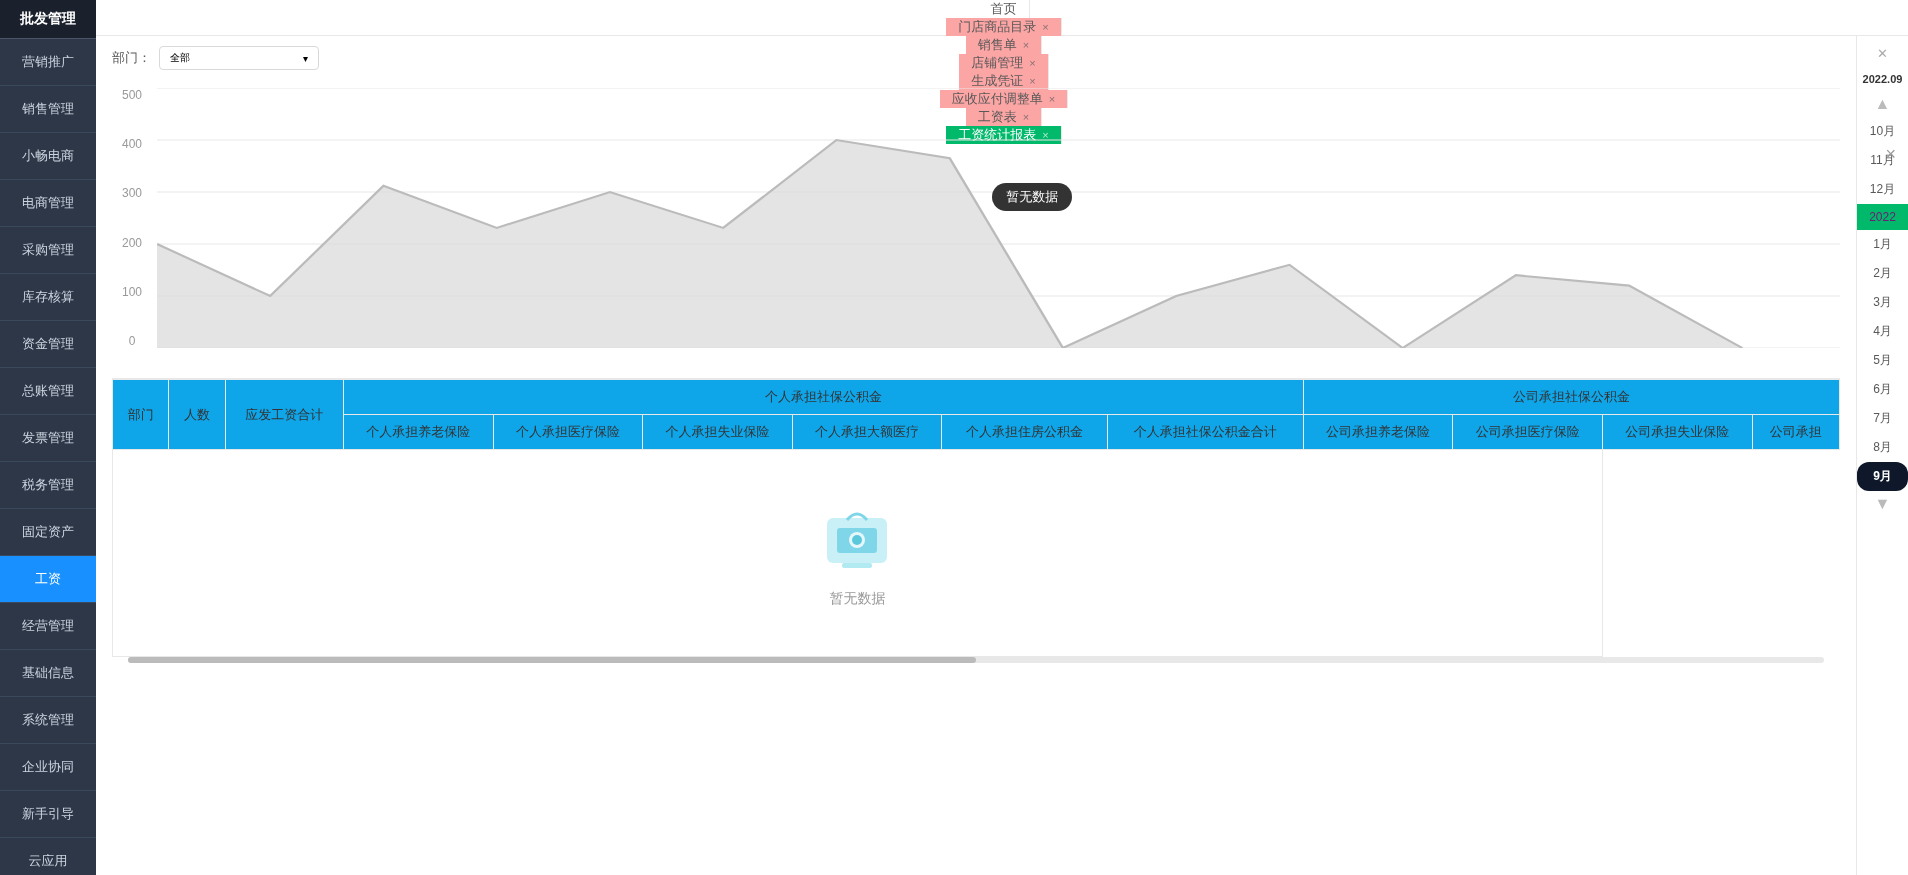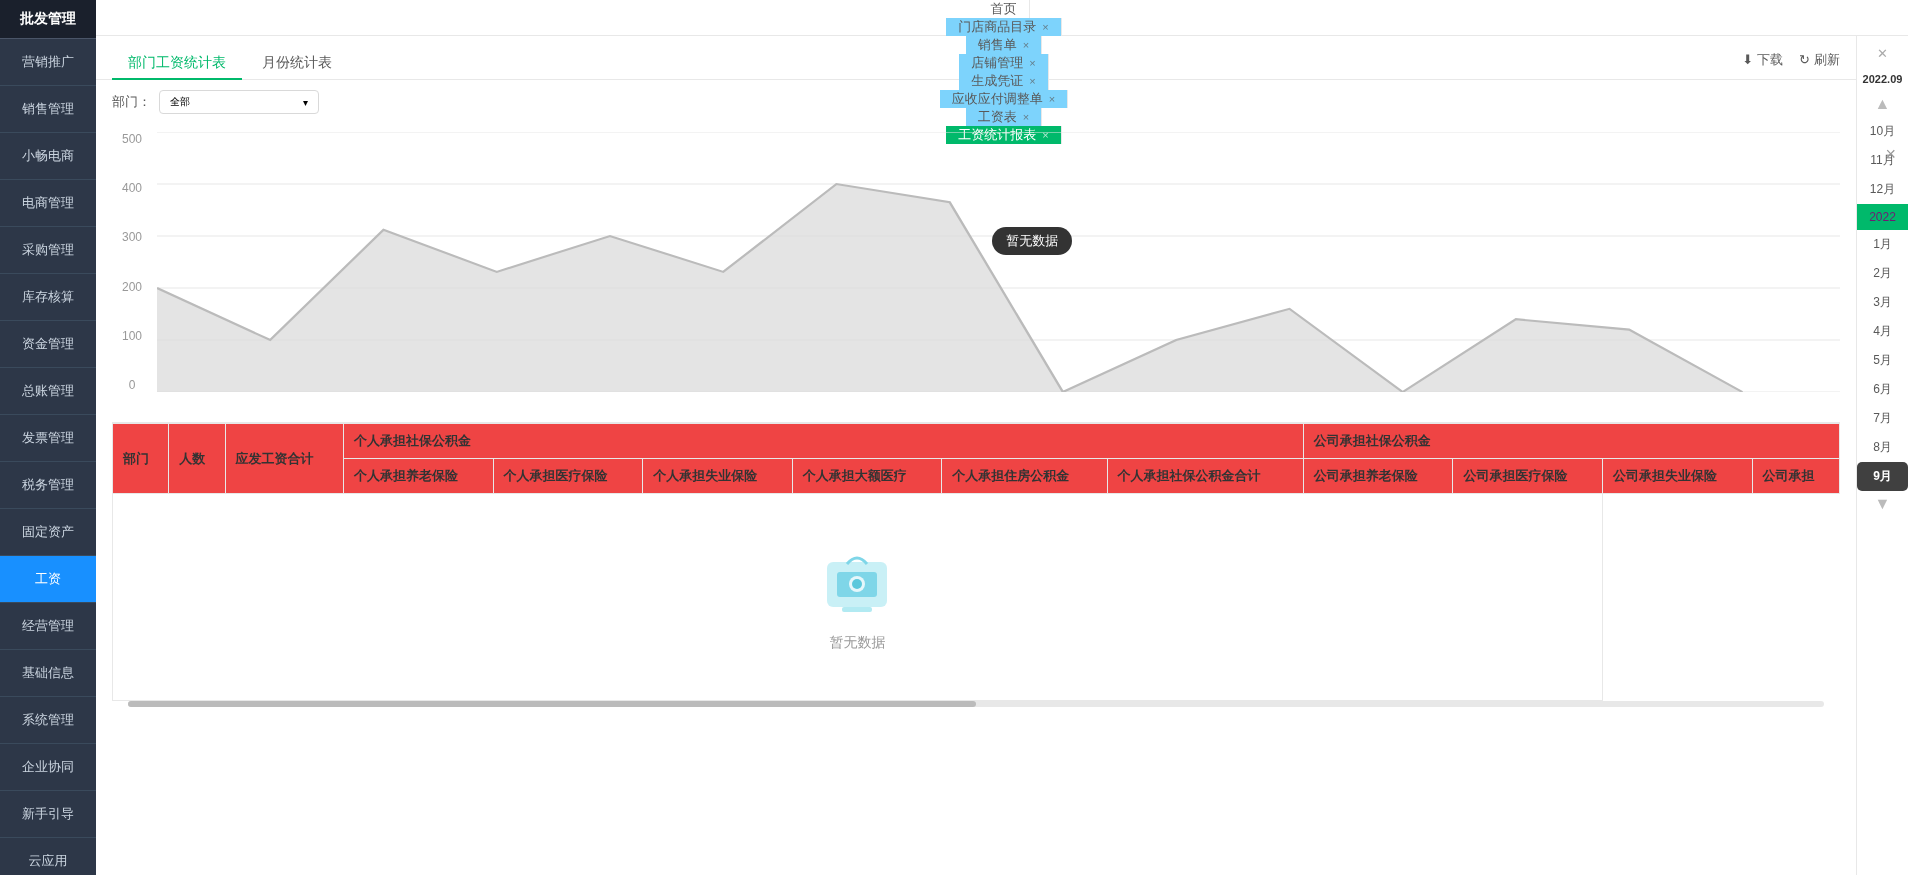--- a/index.html
+++ b/index.html
@@ -58,21 +58,21 @@
       display: flex;
       align-items: center;
       padding: 0 12px;
       height: 100%;
       font-size: 13px;
       color: #595959;
       cursor: pointer;
       border-right: 1px solid #e8e8e8;
       white-space: nowrap;
       gap: 6px;
-      background: #7dd3fc;
+      background: #fca5a5;
     }
     .tab-item:first-child { background: #fff; }
     .tab-item.active { background: #00b96b; color: #fff; }
     .tab-item .tab-close { font-size: 11px; opacity: 0.7; }
     .tab-item.active .tab-close { color: #fff; }
     .tab-bar-close {
       margin-left: auto;
       padding: 0 12px;
       font-size: 18px;
       color: #999;
@@ -183,25 +183,25 @@
     .table-section {
       flex-shrink: 0;
       overflow: auto;
       border-top: 1px solid #e8e8e8;
     }
     .data-table {
       width: 100%; border-collapse: collapse; font-size: 13px;
       min-width: 1200px;
     }
     .data-table th {
-      background: #ef4444;
+      background: #0ea5e9;
       border: 1px solid #e8e8e8;
       padding: 8px 10px;
-      text-align: left;
-      font-weight: 700;
+      text-align: center;
+      font-weight: 400;
       color: #333;
       white-space: nowrap;
     }
     .data-table td {
       border: 1px solid #e8e8e8;
       padding: 8px 10px;
       text-align: center;
       color: #595959;
     }
     .group-header {
@@ -229,21 +229,21 @@
     }
     .timeline-arrow {
       color: #bbb; font-size: 16px; cursor: pointer; padding: 4px;
     }
     .timeline-item {
       font-size: 12px; color: #595959; padding: 6px 4px;
       text-align: center; cursor: pointer; width: 100%;
       display: flex; align-items: center; justify-content: center;
     }
     .timeline-item.active-month {
-      background: #404040; color: #fff; border-radius: 5px;
+      background: #0f172a; color: #fff; border-radius: 12px;
       font-weight: bold;
     }
     .timeline-item.active-year {
       background: #00b96b; color: #701a75;
     }
 
     .scroll-track {
       height: 6px; background: #e8e8e8; border-radius: 3px;
       margin: 0 16px; flex-shrink: 0;
     }
@@ -310,36 +310,20 @@
     <div class="tab-item active">
       <span>工资统计报表</span>
       <span class="tab-close">×</span>
     </div>
     <div class="tab-bar-close">×</div>
   </div>
 
   <div class="content">
     <div class="page-content">
 
-      <div class="sub-tabs">
-        <div class="sub-tabs-left">
-          <div class="sub-tab active">部门工资统计表</div>
-          <div class="sub-tab">月份统计表</div>
-        </div>
-        <div class="sub-tabs-right">
-          <div class="action-btn">
-            <span>⬇</span>
-            <span>下载</span>
-          </div>
-          <div class="action-btn">
-            <span>↻</span>
-            <span>刷新</span>
-          </div>
-        </div>
-      </div>
 
       <div class="filter-bar">
         <span class="filter-label">部门：</span>
         <div class="filter-select">
           <span>全部</span>
           <span>▾</span>
         </div>
       </div>
 
       <div class="chart-area">

